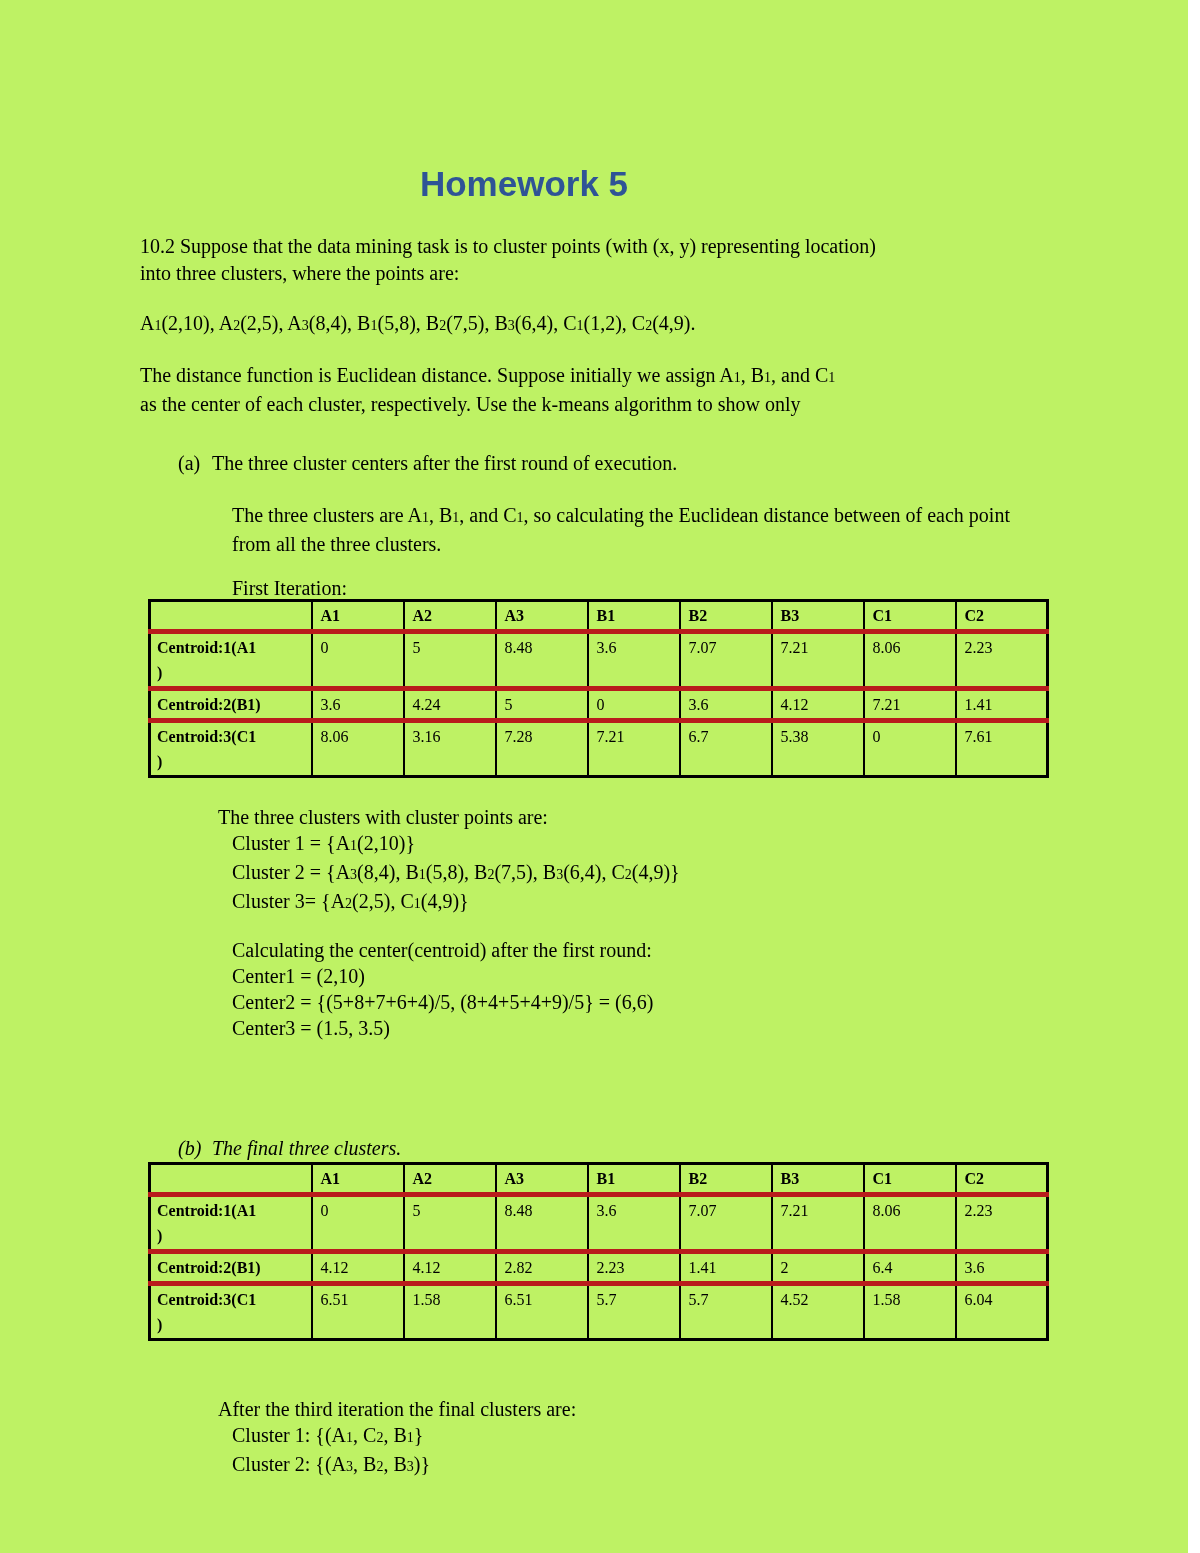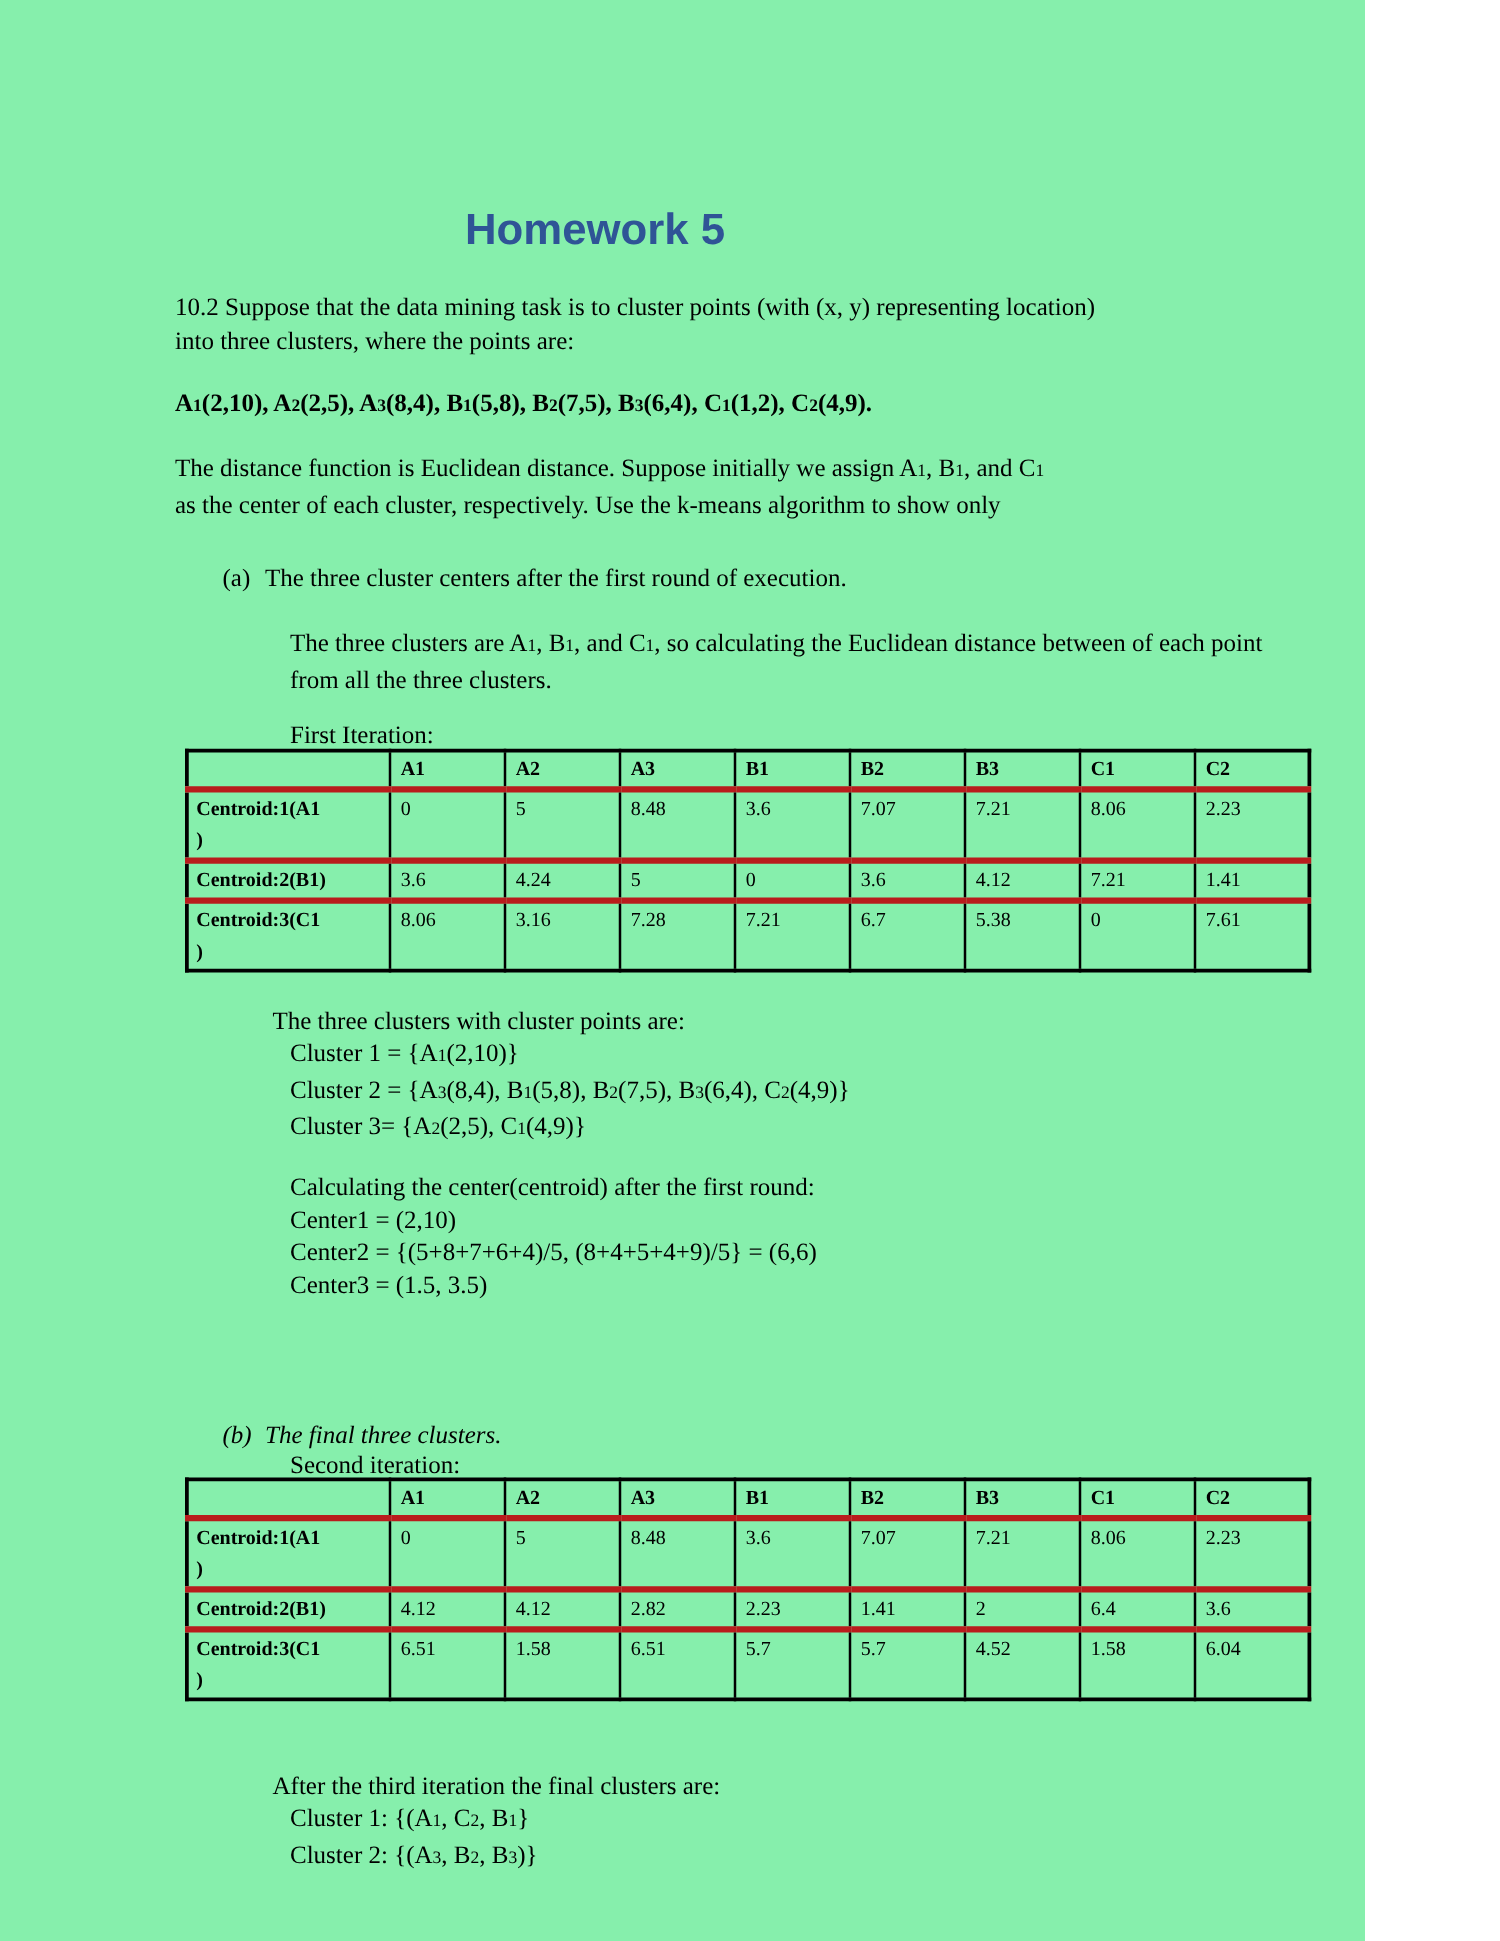--- a/index.html
+++ b/index.html
@@ -1,20 +1,20 @@
 <!DOCTYPE html>
 <html><head>
 <meta charset="utf-8">
 <style>
   html,body{margin:0;padding:0;background:#ffffff;}
   .page{
     position:relative;
-    width:1092px;
+    width:1188px;
     height:1553px;
-    background:#86efac;
+    background:#bef264;
     font-family:"Liberation Serif",serif;
     font-size:20px;
     color:#000000;
     overflow:hidden;
   }
   .content{padding:0 20px 0 140px;}
   .doc-title{
     padding-top:163px;
     margin-right:120px; 
     margin-left:-20px;
@@ -25,21 +25,21 @@
     line-height:42px;
     color:#2f5496;
   }
   .ln{line-height:27px;white-space:nowrap;}
   .sec-ln{line-height:26px;white-space:nowrap;}
   .ind-a{margin-left:38px;}   
   .ind-b{margin-left:92px;}   
   .ind-c{margin-left:78px;}   
   .marker{display:inline-block;width:34px;}
   .p-intro{margin-top:28px;}
-  .p-points{margin-top:23px;font-weight:bold;}
+  .p-points{margin-top:23px;}
   .p-dist{margin-top:23px;}
   .item-a{margin-top:32px;}
   .p-desc{margin-top:25px;}
   .caption1{margin-top:19px;line-height:22px;}
   .p-clusters-head{margin-top:26px;}
   .p-centroid-head{margin-top:20px;}
   .item-b{margin-top:94px;font-style:italic;}
   .caption2{line-height:20px;}
   .p-final-head{margin-top:55px;}
   .subnum{font-size:70%;}
@@ -171,21 +171,20 @@
     <div class="sec-ln ind-b">Cluster 3= {A<span class="subnum">2</span>(2,5), C<span class="subnum">1</span>(4,9)}</div>
 
     <div class="p-centroid-head sec-ln ind-b">Calculating the center(centroid) after the first round:</div>
     <div class="sec-ln ind-b">Center1 = (2,10)</div>
     <div class="sec-ln ind-b">Center2 = {(5+8+7+6+4)/5, (8+4+5+4+9)/5} = (6,6)</div>
     <div class="sec-ln ind-b">Center3 = (1.5, 3.5)</div>
 
     <div class="item-b ln ind-a">
       <span class="marker">(b)</span><span>The final three clusters.</span>
     </div>
-    <div class="caption2 ind-b">Second iteration:</div>
 
     <table class="ctable">
       <colgroup>
         <col class="lblcol">
           <col class="datacol">
           <col class="datacol">
           <col class="datacol">
           <col class="datacol">
           <col class="datacol">
           <col class="datacol">

